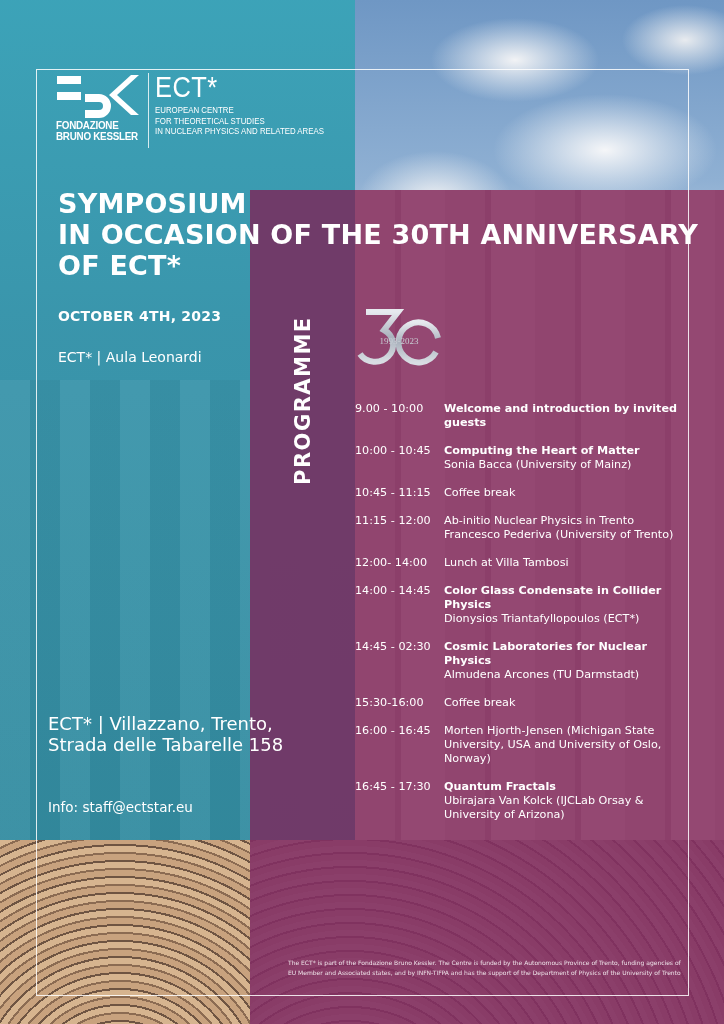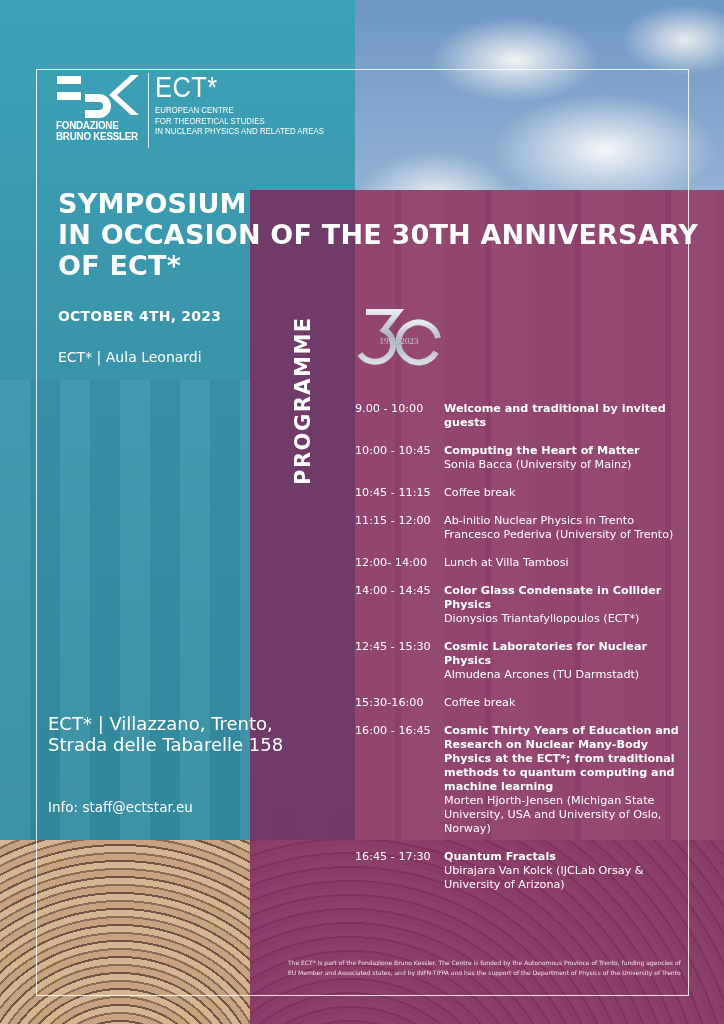--- a/index.html
+++ b/index.html
@@ -153,21 +153,21 @@
     <path d="M12 4 H44 L30 22 A18 17 0 1 1 6 46" fill="none" stroke="url(#silver)" stroke-width="6" stroke-linecap="butt"></path>
     <path d="M84 30 A20 20 0 1 0 82 44" fill="none" stroke="url(#silver)" stroke-width="6"></path>
     <text x="45" y="36" text-anchor="middle" font-family="Liberation Serif, serif" font-size="9" fill="#c8cdd4">1993-2023</text>
   </svg>
 </div>
 
 <div class="schedule">
   <div class="row">
     <div class="time">9.00 - 10:00</div>
     <div class="desc">
-      <span class="t">Welcome and traditional by invited guests</span>
+      <span class="t">Welcome and introduction by invited guests</span>
     </div>
   </div>
   <div class="row">
     <div class="time">10:00 - 10:45</div>
     <div class="desc">
       <span class="t">Computing the Heart of  Matter</span>
       <span class="s">Sonia Bacca (University of  Mainz)</span>
     </div>
   </div>
   <div class="row">
@@ -189,36 +189,35 @@
     </div>
   </div>
   <div class="row">
     <div class="time">14:00 - 14:45</div>
     <div class="desc">
       <span class="t">Color Glass Condensate in Collider Physics</span>
       <span class="s">Dionysios Triantafyllopoulos (ECT*)</span>
     </div>
   </div>
   <div class="row">
-    <div class="time">12:45 - 15:30</div>
+    <div class="time">14:45 - 02:30</div>
     <div class="desc">
       <span class="t">Cosmic Laboratories for Nuclear Physics</span>
       <span class="s">Almudena Arcones (TU Darmstadt)</span>
     </div>
   </div>
   <div class="row">
     <div class="time">15:30-16:00</div>
     <div class="desc">
       <span class="s">Coffee break</span>
     </div>
   </div>
   <div class="row">
     <div class="time">16:00 - 16:45</div>
     <div class="desc">
-      <span class="t">Cosmic Thirty Years of Education and Research on Nuclear Many-Body Physics at the ECT*; from traditional methods to quantum computing and machine learning</span>
       <span class="s">Morten Hjorth-Jensen (Michigan State University, USA and University of Oslo, Norway)</span>
     </div>
   </div>
   <div class="row">
     <div class="time">16:45 - 17:30</div>
     <div class="desc">
       <span class="t">Quantum Fractals</span>
       <span class="s">Ubirajara Van Kolck (IJCLab Orsay &amp; University of Arizona)</span>
     </div>
   </div>

